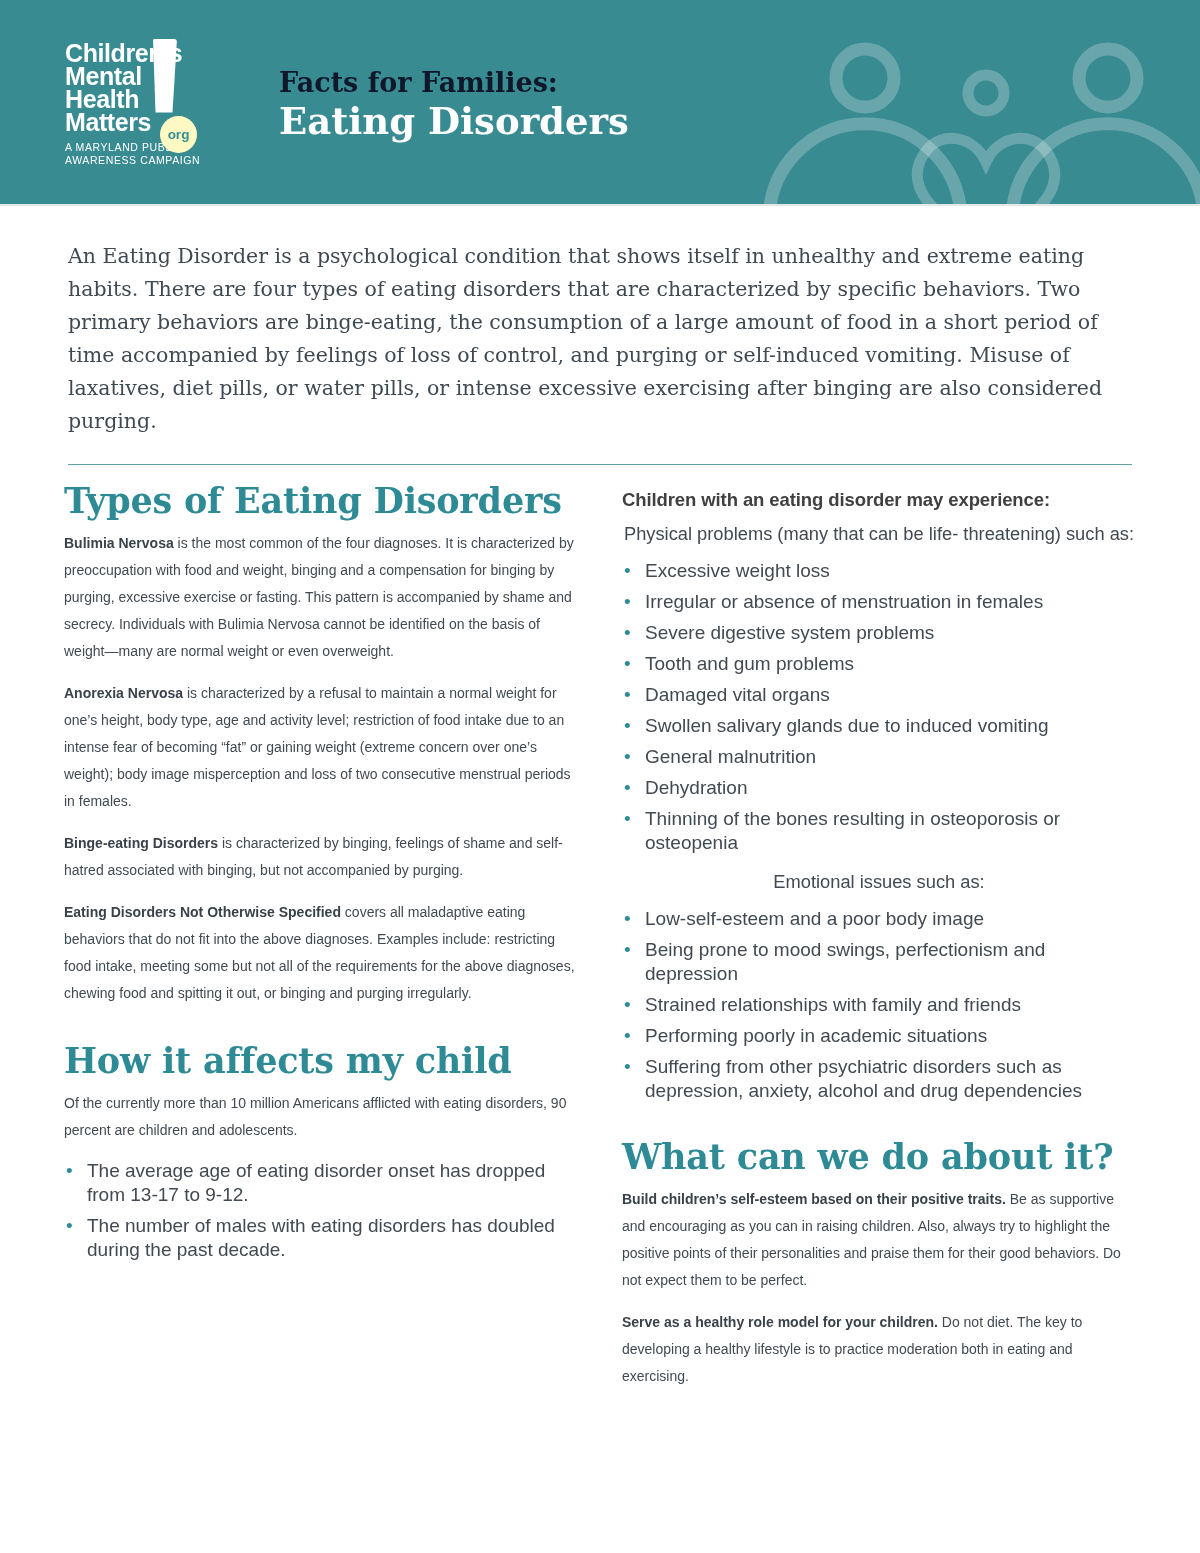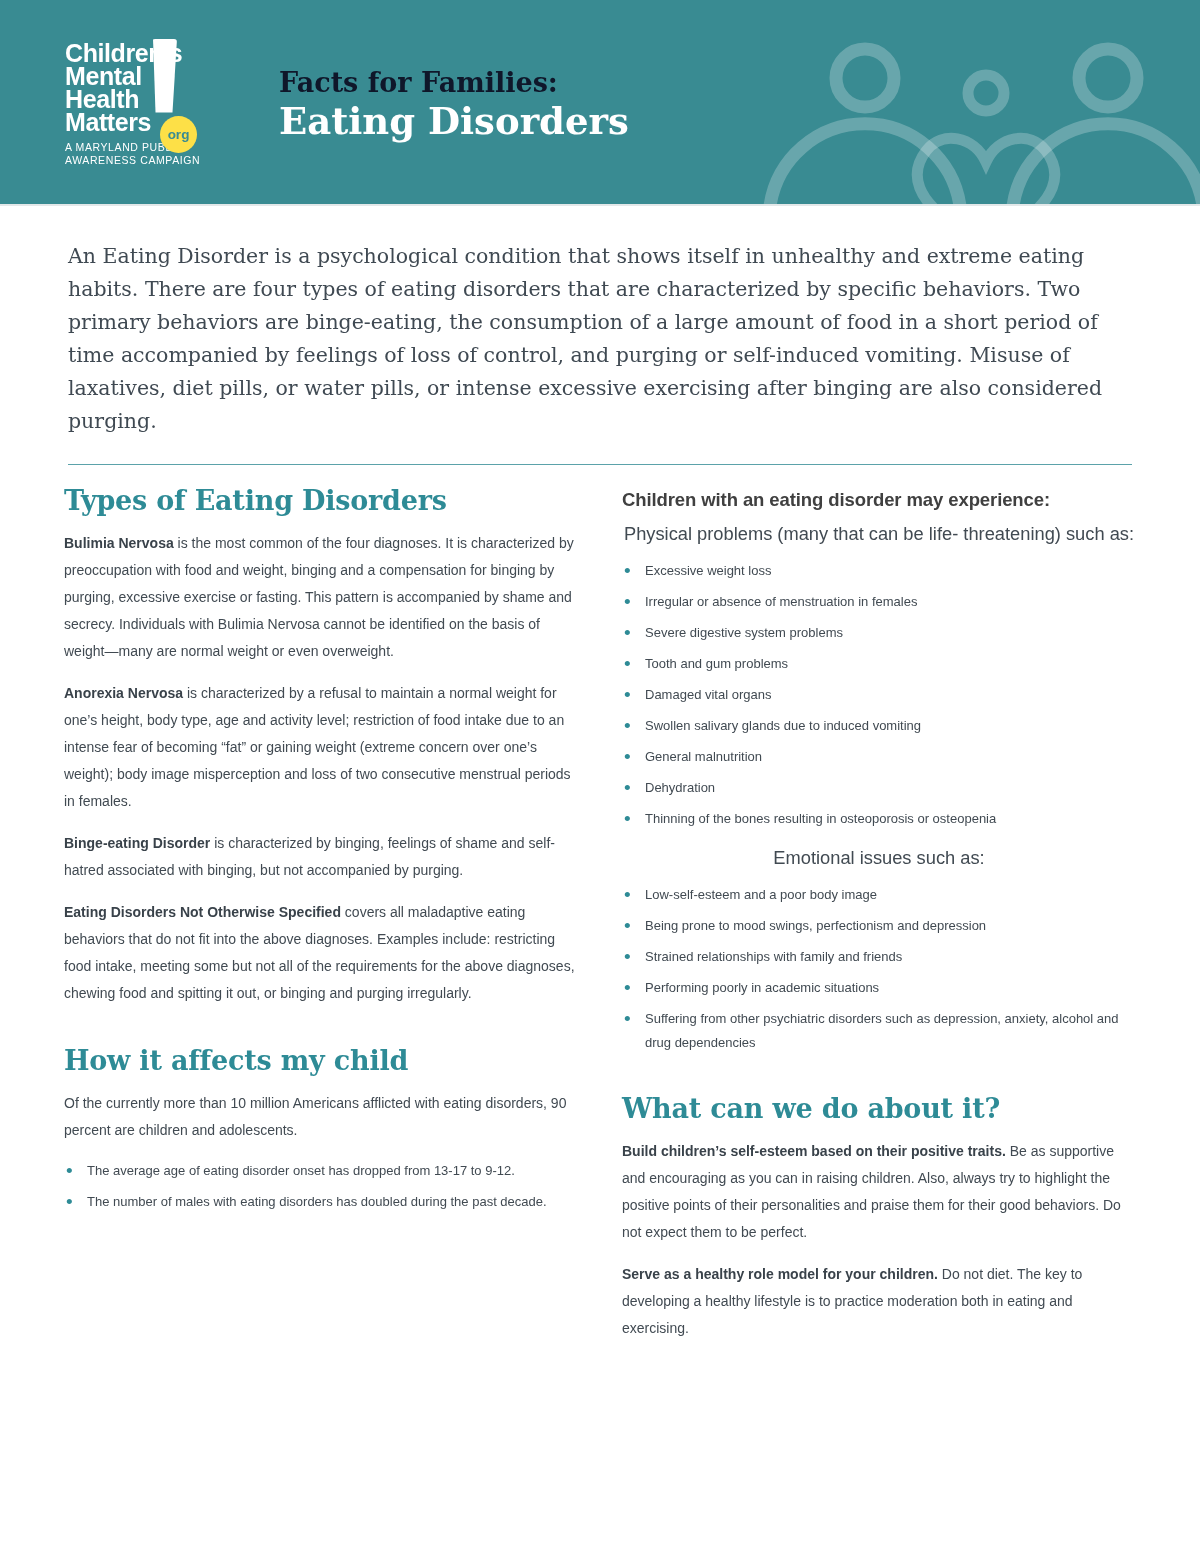--- a/index.html
+++ b/index.html
@@ -10,48 +10,48 @@
   .header{position:relative;height:206px;background:#398b92;overflow:hidden;
           border-bottom:2px solid #e3e8e9;box-sizing:border-box;}
   .header-inner{position:relative;height:100%;display:flex;align-items:center;padding-left:65px;z-index:2;}
 
   .logo{position:relative;width:168px;margin-top:4px;}
   .logo-line{font-family:"Liberation Sans",sans-serif;font-weight:700;font-size:25px;
              line-height:23px;color:#fff;letter-spacing:-0.4px;}
   .logo-bang{position:absolute;left:87px;top:-3px;width:25px;height:74px;background:#fff;
              clip-path:polygon(4% 0,100% 0,82% 100%,14% 100%);border-radius:3px;}
   .org-circle{position:absolute;left:95px;top:74px;width:37px;height:37px;border-radius:50%;
-              background:#fde047;color:#398b92;font-size:13.5px;font-weight:700;
+              background:#fef9c3;color:#398b92;font-size:13.5px;font-weight:700;
               display:flex;align-items:center;justify-content:center;}
   .logo-tagline{margin-top:7px;color:#fff;font-size:10.5px;letter-spacing:0.6px;line-height:13px;}
 
   .header-titles{margin-left:46px;margin-top:6px;}
   .kicker{font-family:"DejaVu Serif",serif;font-weight:700;color:#0f172a;font-size:27px;line-height:32px;}
   .doc-title{font-family:"DejaVu Serif",serif;font-weight:700;color:#fff;font-size:37px;line-height:44px;}
 
   .family-art{position:absolute;right:0;top:0;width:440px;height:206px;z-index:1;}
 
   
   .intro{margin:34px 68px 0;font-family:"DejaVu Serif",serif;font-size:20.5px;
          line-height:33px;color:#3f4952;}
   .rule{border:none;border-top:1.5px solid #5ba2aa;margin:26px 68px 0;}
 
   
   .columns{display:grid;grid-template-columns:1fr 1fr;gap:44px;margin:20px 64px 0;}
-  h2{font-family:"DejaVu Serif",serif;font-weight:700;color:#2e8b96;font-size:27px;
+  h2{font-family:"DejaVu Serif",serif;font-weight:700;color:#2e8b96;font-size:35px;
      line-height:32px;margin:0 0 13px 0;letter-spacing:-0.2px;}
   h2.spaced{margin-top:38px;}
   .body-p{font-size:14px;line-height:27px;margin:0 0 15px 0;}
   .body-p strong{color:#39424a;}
   .bold-intro{font-weight:700;color:#404040;font-size:18.5px;line-height:26px;margin:2px 0 8px 0;letter-spacing:-0.1px;}
   .plain-intro{font-size:18.3px;line-height:26px;margin:0 0 12px 0;text-align:center;}
 
   ul.bullets{list-style:none;margin:0 0 14px 0;padding:0;}
   ul.bullets li{position:relative;padding-left:23px;margin:0 0 7px 0;
-                font-size:13px;line-height:24px;}
+                font-size:19px;line-height:24px;}
   ul.bullets li::before{content:"\2022";position:absolute;left:2px;top:0;
                         color:#2e8b96;font-size:19px;line-height:24px;}
 </style>
 </head>
 <body>
 
 <div class="page">
 
   <div class="header">
     <svg class="family-art" viewBox="0 0 440 206" fill="none" stroke="rgba(255,255,255,0.24)">
@@ -88,21 +88,21 @@
 
   <div class="columns">
 
     <div class="col-left">
       <h2>Types of Eating Disorders</h2>
 
       <p class="body-p"><strong>Bulimia Nervosa</strong><span> is the most common of the four diagnoses. It is characterized by preoccupation with food and weight, binging and a compensation for binging by purging, excessive exercise or fasting. This pattern is accompanied by shame and secrecy. Individuals with Bulimia Nervosa cannot be identified on the basis of weight—many are normal weight or even overweight.</span></p>
 
       <p class="body-p"><strong>Anorexia Nervosa</strong><span> is characterized by a refusal to maintain a normal weight for one’s height, body type, age and activity level; restriction of food intake due to an intense fear of becoming “fat” or gaining weight (extreme concern over one’s weight); body image misperception and loss of two consecutive menstrual periods in females.</span></p>
 
-      <p class="body-p"><strong>Binge-eating Disorder</strong><span> is characterized by binging, feelings of shame and self- hatred associated with binging, but not accompanied by purging.</span></p>
+      <p class="body-p"><strong>Binge-eating Disorders</strong><span> is characterized by binging, feelings of shame and self- hatred associated with binging, but not accompanied by purging.</span></p>
 
       <p class="body-p"><strong>Eating Disorders Not Otherwise Specified</strong><span> covers all maladaptive eating behaviors that do not fit into the above diagnoses. Examples include: restricting food intake, meeting some but not all of the requirements for the above diagnoses, chewing food and spitting it out, or binging and purging irregularly.</span></p>
 
       <h2 class="spaced">How it affects my child</h2>
       <p class="body-p">Of the currently more than 10 million Americans afflicted with eating disorders, 90 percent are children and adolescents.</p>
       <ul class="bullets">
         <li>The average age of eating disorder onset has dropped from 13-17 to 9-12.</li>
         <li>The number of males with eating disorders has doubled during the past decade.</li>
       </ul>
     </div>

